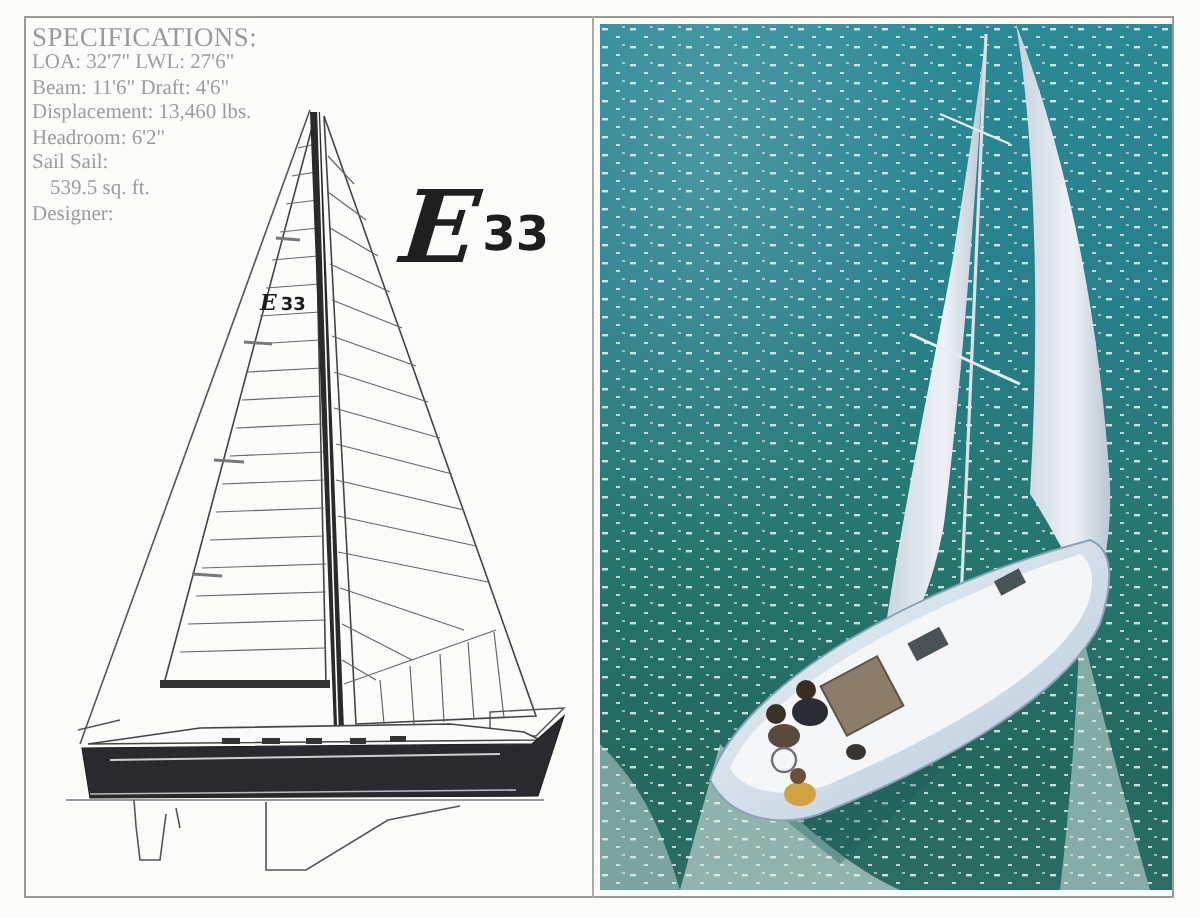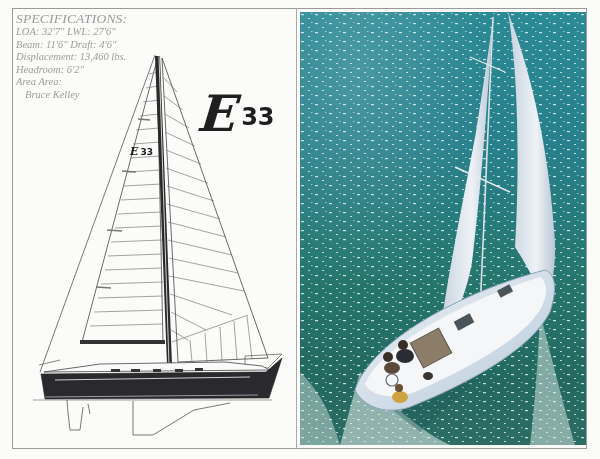--- a/index.html
+++ b/index.html
@@ -1,20 +1,20 @@
 <!DOCTYPE html>
 <html><head>
 <meta charset="utf-8">
 <style>
   html, body { margin: 0; padding: 0; }
   body { width: 600px; height: 459px; background: #fbfbf9; position: relative; overflow: hidden; font-family: "DejaVu Serif", serif; }
   .frame { position: absolute; left: 12px; top: 8px; width: 575px; height: 441px; border: 1px solid #9a9a98; box-sizing: border-box; }
   .divider { position: absolute; left: 296px; top: 8px; width: 1px; height: 441px; background: #a8a8a6; }
   .left-panel { position: absolute; left: 13px; top: 9px; width: 283px; height: 439px; }
-  .specs { position: absolute; left: 3px; top: 2px; color: #9c9c9c; font-family: "Liberation Serif", serif; font-style: italic; }
+  .specs { position: absolute; left: 3px; top: 2px; color: #9c9c9c; font-family: "Liberation Serif", serif; }
   .specs .title { font-size: 13.5px; letter-spacing: 0.2px; line-height: 15px; color: #9a9a9a; }
   .specs .line { font-size: 10.5px; line-height: 12.6px; }
   .specs .indent { padding-left: 9px; }
   .logo { position: absolute; left: 188px; top: 80px; display: flex; align-items: center; }
   .logo .e { font-family: "DejaVu Serif", serif; font-style: italic; font-weight: bold; font-size: 50px; color: #1f1f1f; line-height: 1; transform: skewX(-6deg); }
   .logo .num { font-family: "DejaVu Sans", sans-serif; font-weight: bold; font-size: 24px; color: #1e1e1e; margin-left: 2px; margin-top: 6px; }
   .drawing { position: absolute; left: 0; top: 0; }
   .photo { position: absolute; left: 300px; top: 12px; width: 286px; height: 433px; overflow: hidden;
     background:
       radial-gradient(ellipse at 20% 15%, rgba(255,255,255,0.15), transparent 40%),
@@ -117,22 +117,23 @@
     <polyline points="67,400 68,413 70,430 80,430 83,407" fill="none" stroke="#555" stroke-width="0.8"></polyline>
     <polyline points="88,404 90,414" fill="none" stroke="#555" stroke-width="0.8"></polyline>
   </svg>
 
   <div class="specs">
     <div class="title">SPECIFICATIONS:</div>
     <div class="line">LOA: 32'7" LWL: 27'6"</div>
     <div class="line">Beam: 11'6" Draft: 4'6"</div>
     <div class="line">Displacement: 13,460 lbs.</div>
     <div class="line">Headroom: 6'2"</div>
-    <div class="line">Area Area:</div>
-    <div class="line indent">Bruce Kelley</div>
+    <div class="line">Sail Sail:</div>
+    <div class="line indent">539.5 sq. ft.</div>
+    <div class="line">Designer:</div>
   </div>
 
   <div class="logo">
     <span class="e">E</span>
     <span class="num">33</span>
   </div>
 
   <div style="position:absolute; left:117px; top:136px; display:flex; align-items:baseline; color:#1c1c1c;">
     <span style="font-family:'DejaVu Serif',serif; font-style:italic; font-weight:bold; font-size:11px;">E</span>
     <span style="font-family:'DejaVu Sans',sans-serif; font-weight:bold; font-size:9px; margin-left:2px;">33</span>

